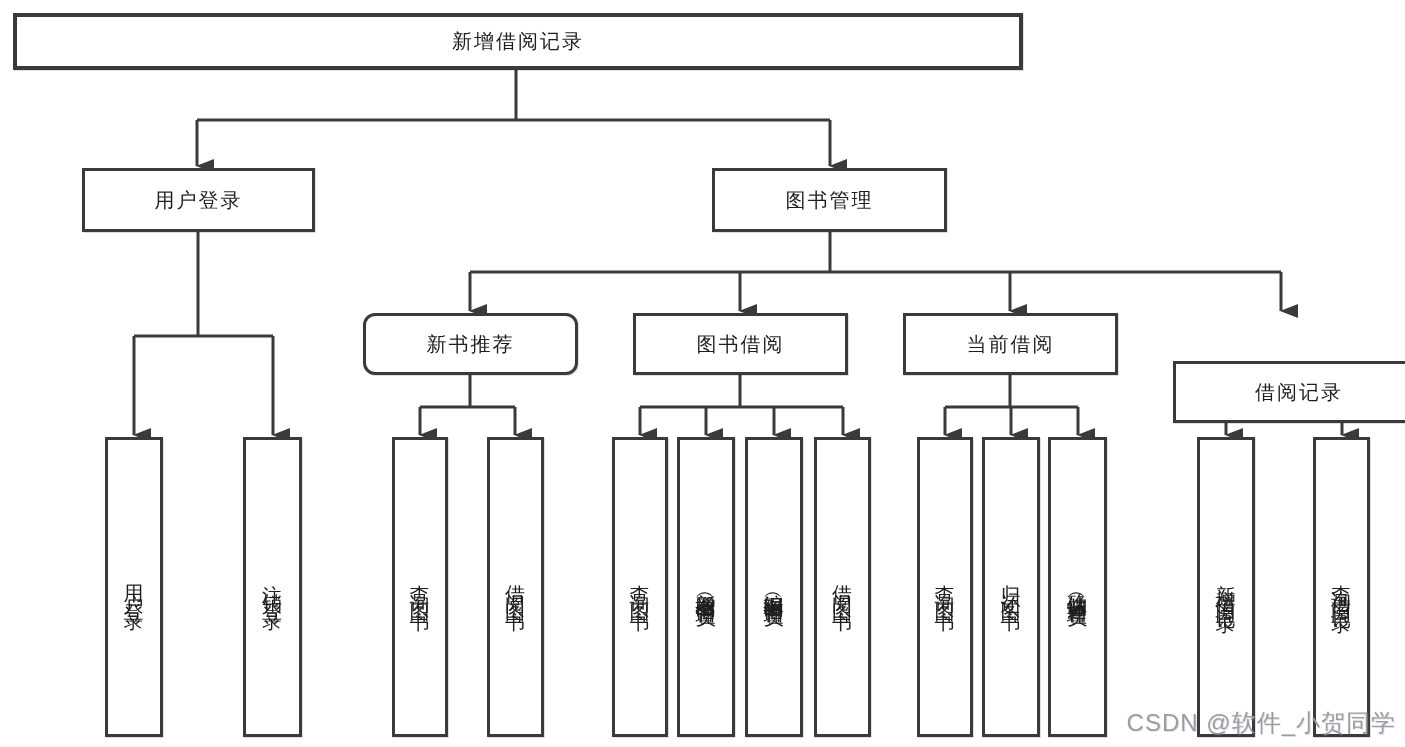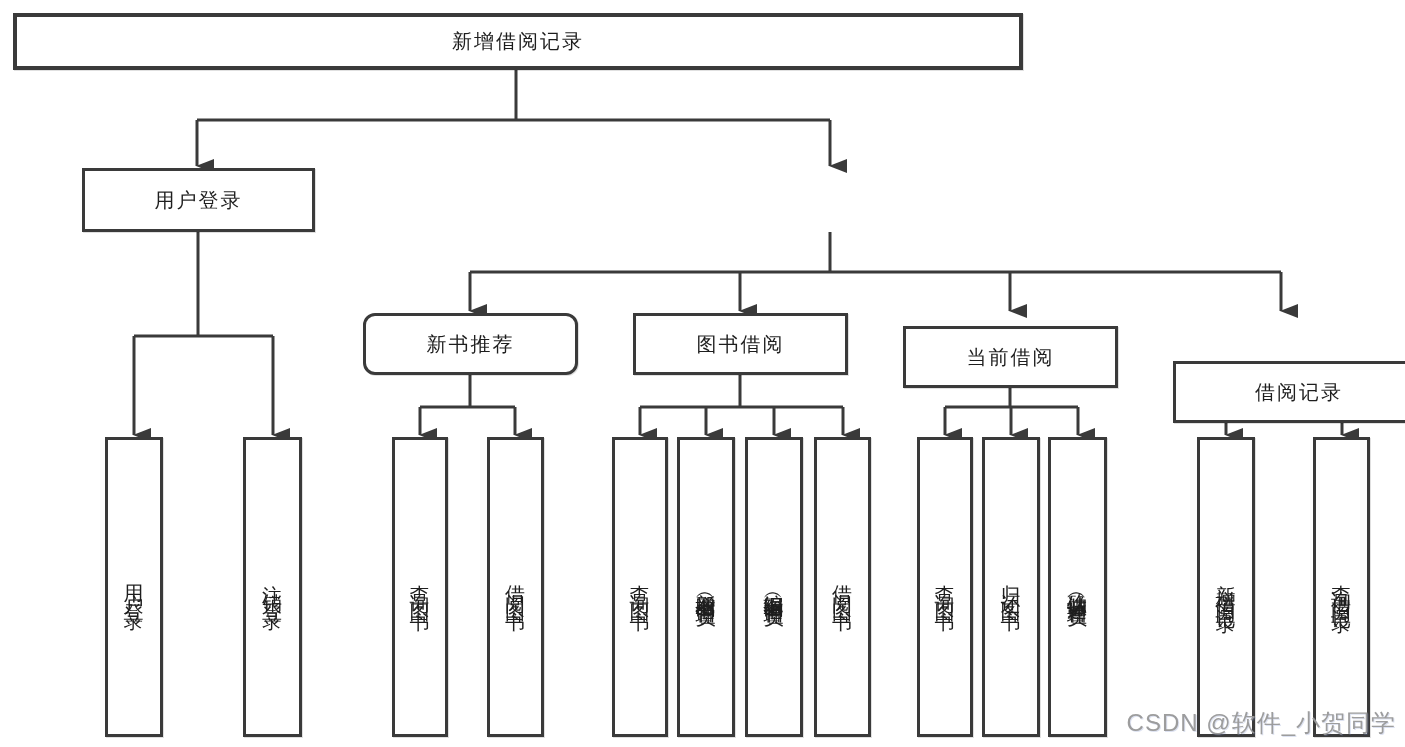--- a/index.html
+++ b/index.html
@@ -114,28 +114,31 @@
     </g>
   </svg>
 
   <div class="hbox root" style="left:13px; top:13px; width:1010px; height:57px;">
     <span>新增借阅记录</span>
   </div>
 
   <div class="hbox" style="left:82px; top:168px; width:233px; height:64px;">
     <span>用户登录</span>
   </div>
+  <div class="hbox" style="left:712px; top:168px; width:235px; height:64px;">
+    <span>图书管理</span>
+  </div>
 
   <div class="hbox" style="left:363px; top:313px; width:215px; height:62px;border-radius:12px;">
     <span>新书推荐</span>
   </div>
   <div class="hbox" style="left:633px; top:313px; width:215px; height:62px;justify-content:center;">
     <span>图书借阅</span>
   </div>
-  <div class="hbox" style="left:903px; top:326px; width:215px; height:62px;">
+  <div class="hbox" style="left:903px; top:313px; width:215px; height:62px;">
     <span>当前借阅</span>
   </div>
   <div class="hbox" style="left:1173px; top:313px; width:252px; height:62px;margin-top:48px;">
     <span>借阅记录</span>
   </div>
 
   <div class="vbox" style="left:105px; width:58px;">
     <span>用户登录</span>
   </div>
   <div class="vbox" style="left:243px; width:59px;">

